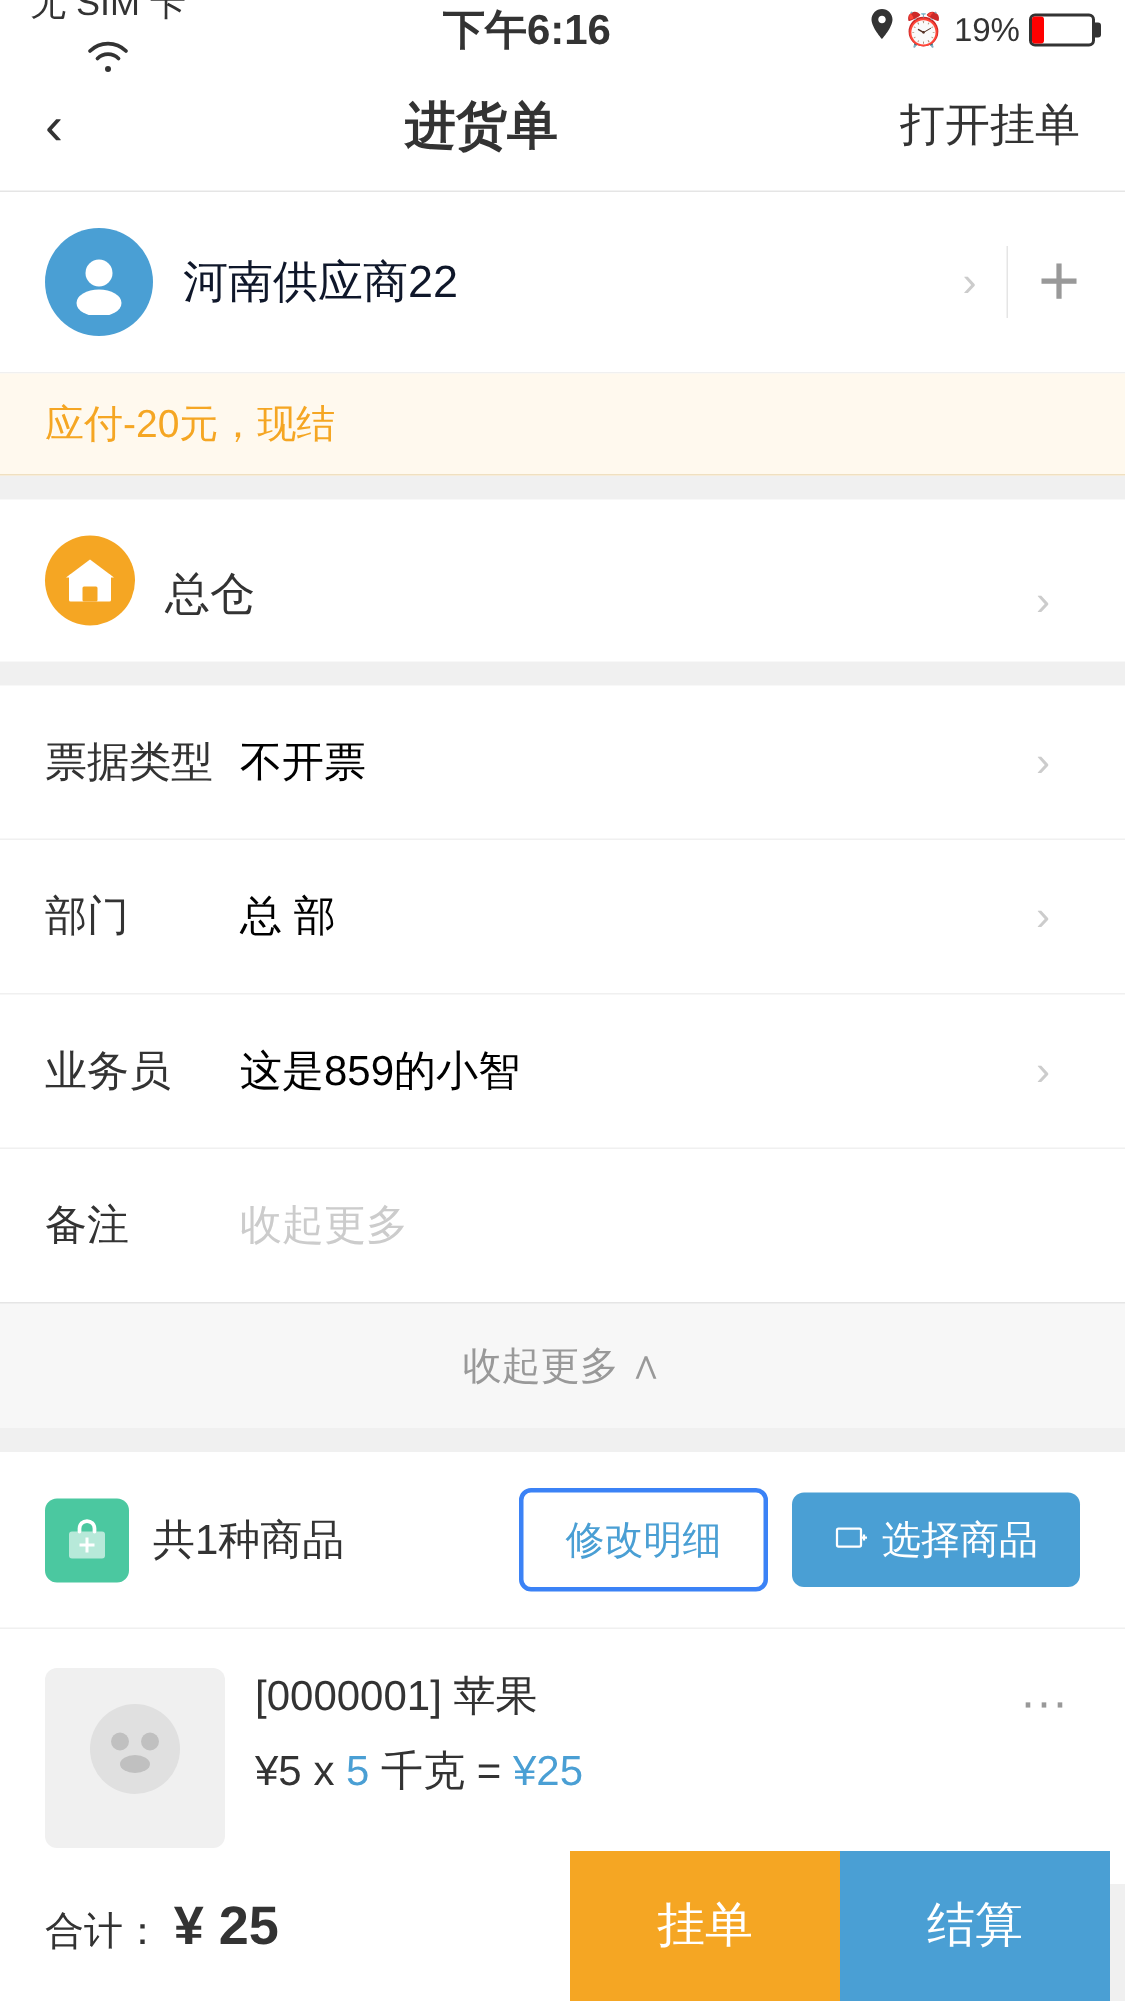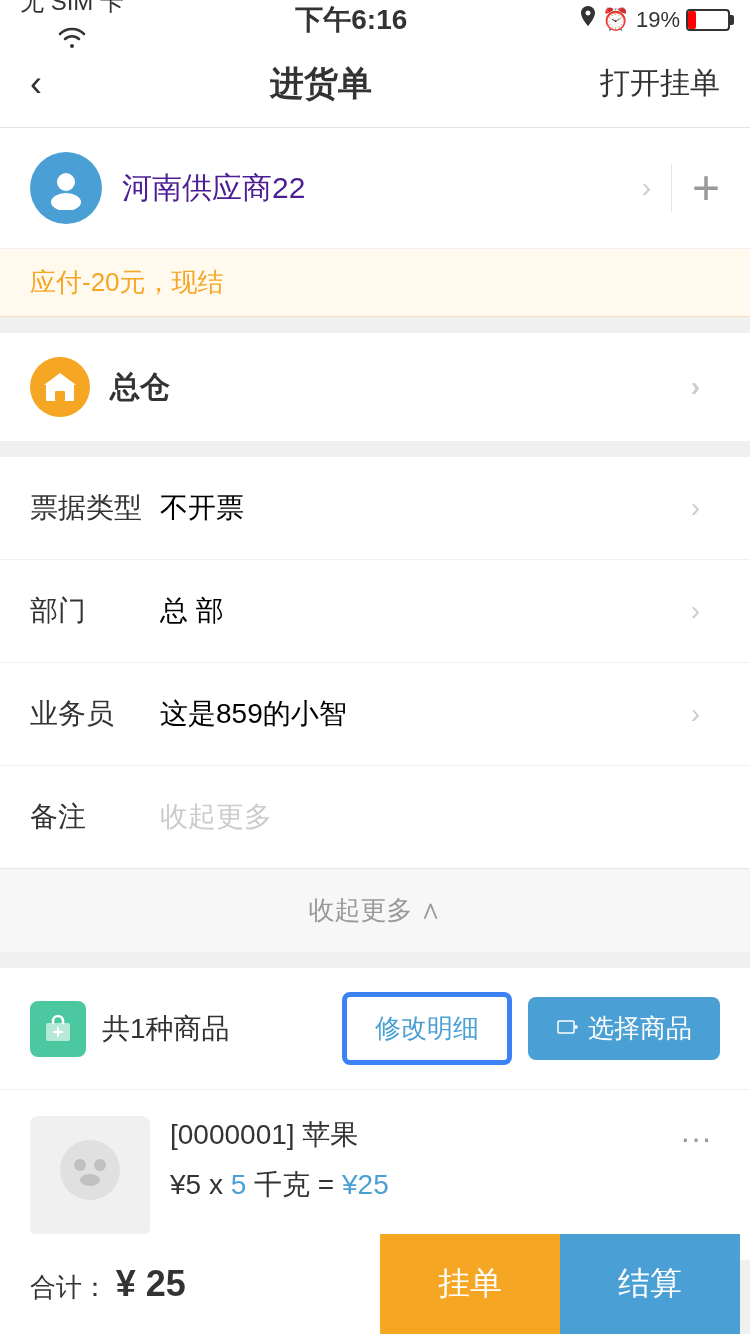--- a/index.html
+++ b/index.html
@@ -102,21 +102,21 @@
       background: #4a9fd4;
       display: flex;
       align-items: center;
       justify-content: center;
       margin-right: 20px;
       flex-shrink: 0;
     }
     .supplier-name {
       flex: 1;
       font-size: 30px;
-      color: #4c1d95;
+      color: #0f172a;
     }
     .chevron-right {
       color: #ccc;
       font-size: 28px;
       margin-right: 20px;
     }
     .divider-v {
       width: 1px;
       height: 48px;
       background: #e5e5e5;
@@ -133,23 +133,22 @@
       background: #fff9ee;
       padding: 16px 30px;
       font-size: 26px;
       color: #f5a623;
       border-bottom: 1px solid #f0e0c0;
     }
 
     
     .warehouse-row {
       display: flex;
-      align-items: center;
+      align-items: flex-end;
       padding: 24px 30px;
-      font-weight: bold;
     }
     .warehouse-icon {
       width: 60px;
       height: 60px;
       border-radius: 50%;
       background: #f5a623;
       display: flex;
       align-items: center;
       justify-content: center;
       margin-right: 20px;
@@ -216,21 +215,21 @@
       margin-right: 16px;
       font-size: 28px;
       color: #fff;
     }
     .product-count {
       flex: 1;
       font-size: 28px;
       color: #333;
     }
     .btn-outline {
-      border: 5px solid #3b82f6;
+      border: 3px solid #3b82f6;
       color: #4a9fd4;
       padding: 14px 28px;
       border-radius: 8px;
       font-size: 26px;
       background: #fff;
       margin-right: 16px;
       cursor: pointer;
     }
     .btn-solid {
       background: #4a9fd4;

